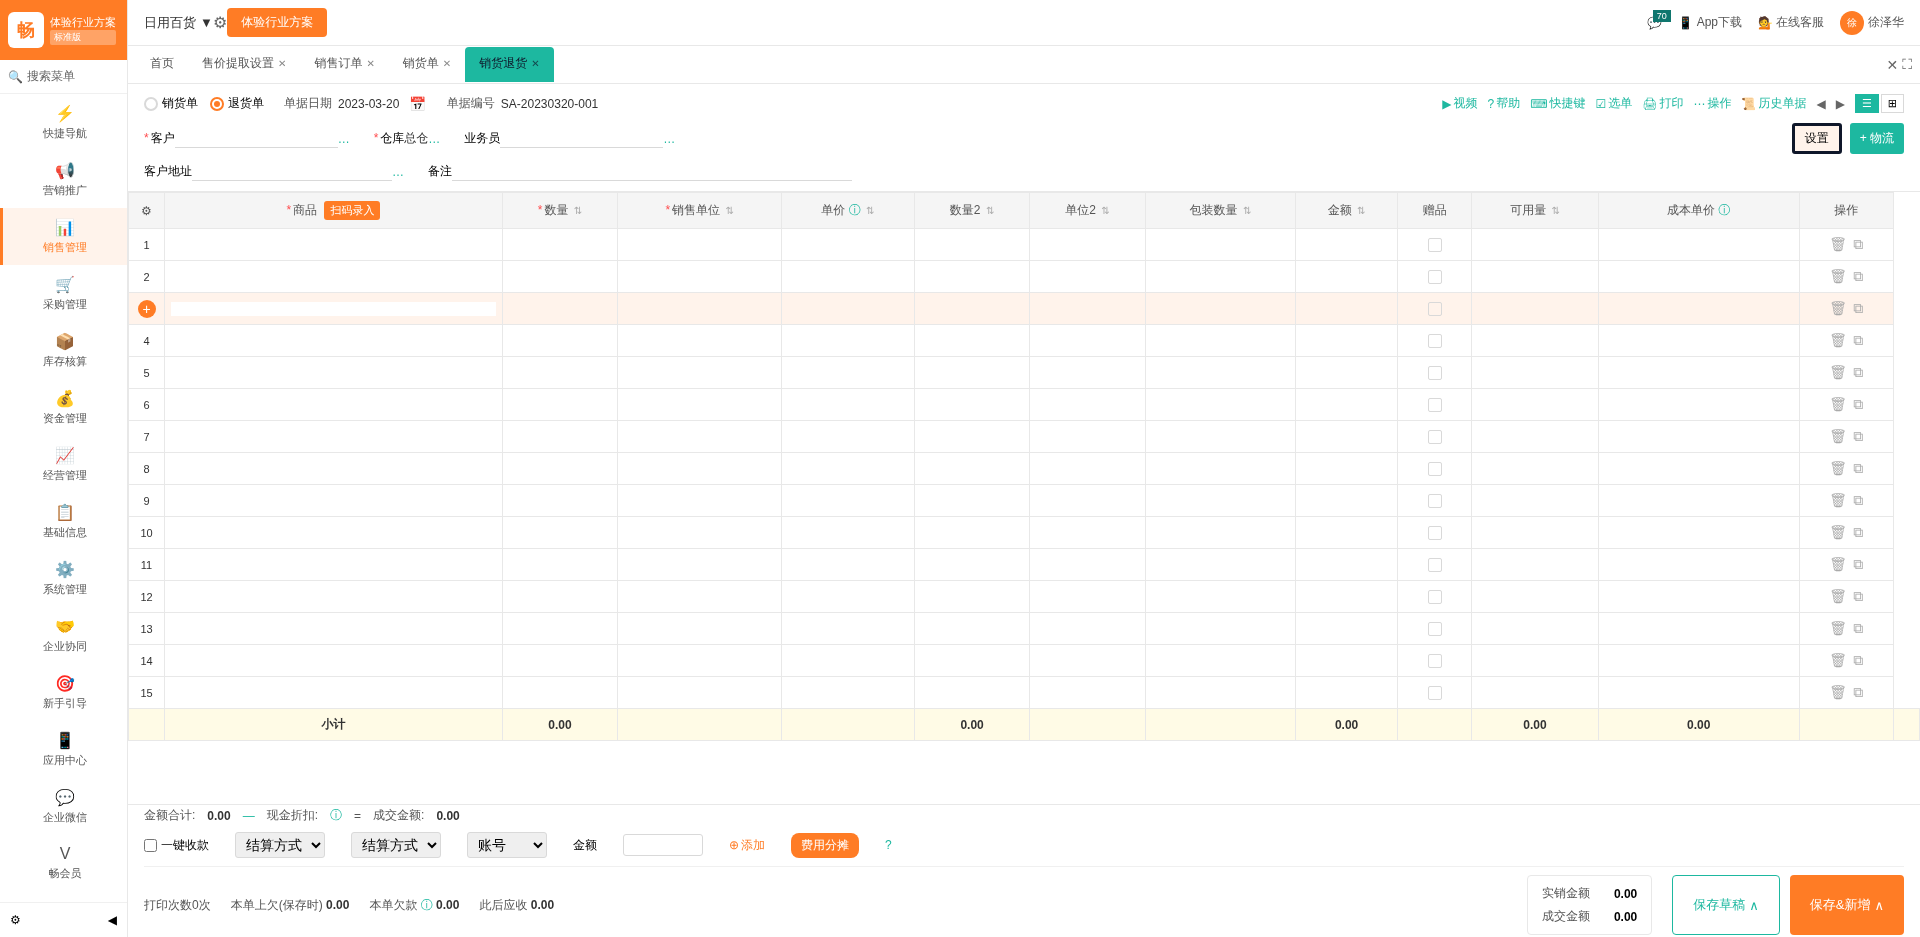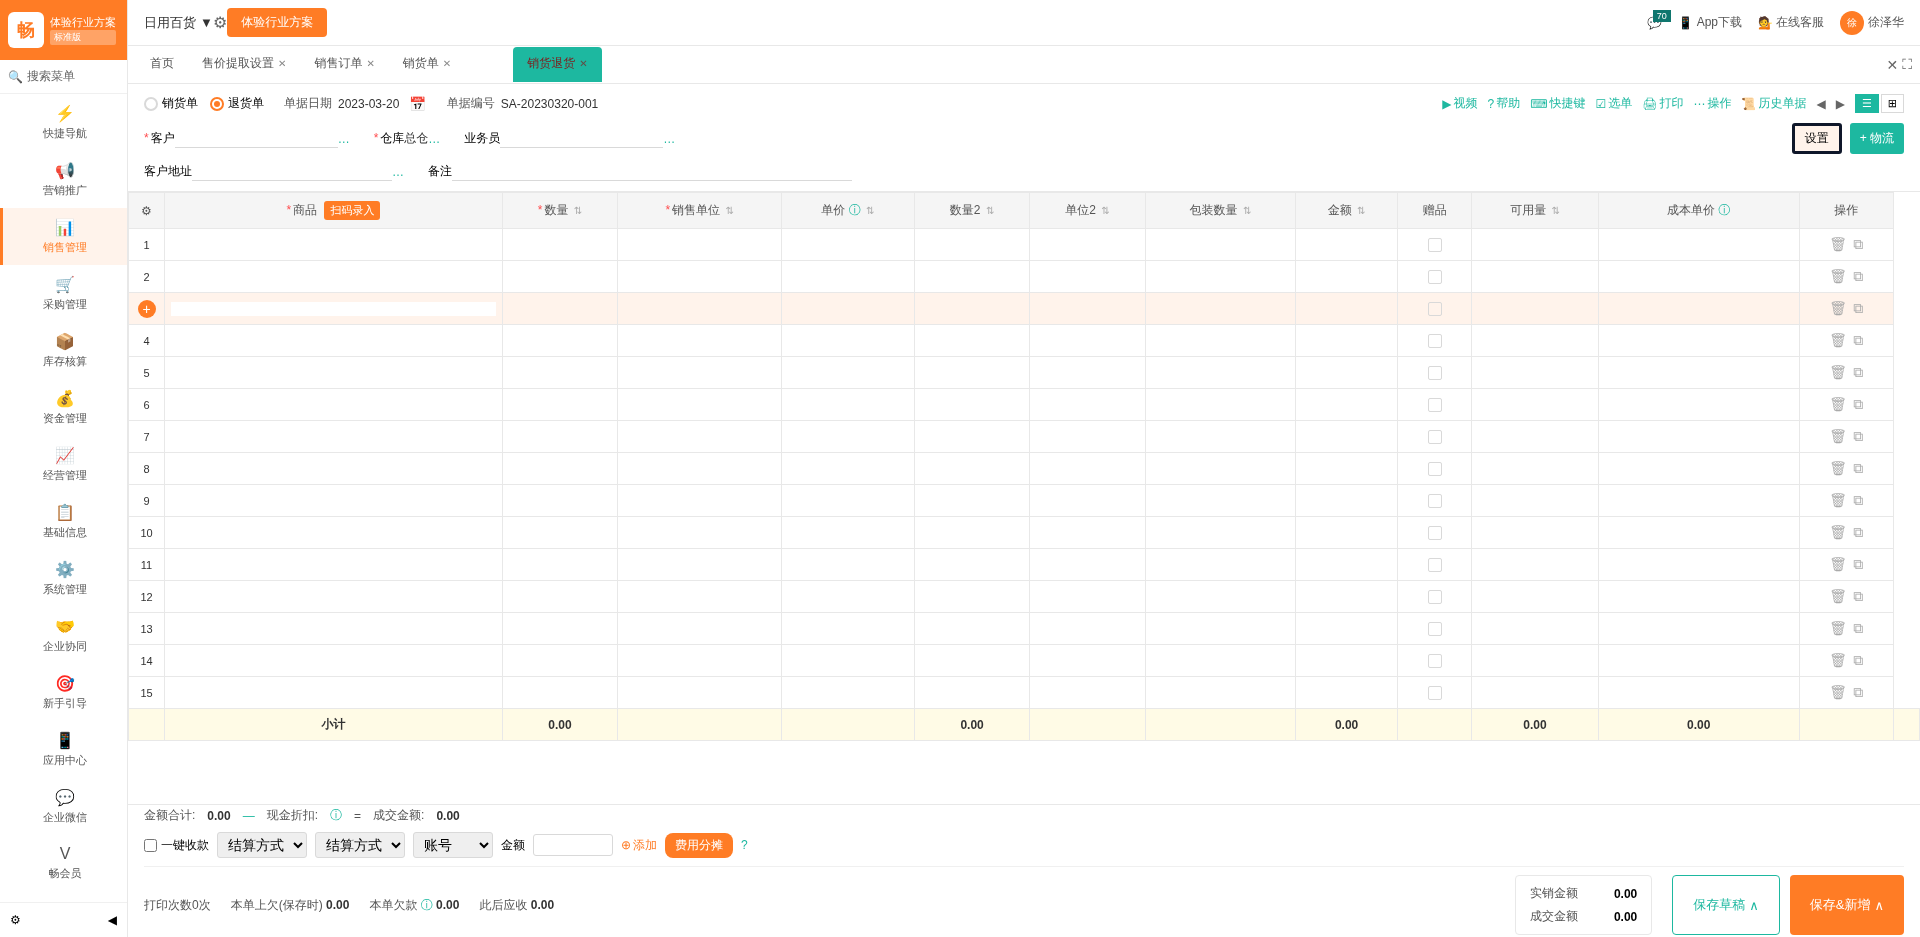--- a/index.html
+++ b/index.html
@@ -29,21 +29,21 @@
     .topbar-btn { background: #ff7c25; color: #fff; border: none; padding: 6px 14px; border-radius: 4px; cursor: pointer; font-size: 12px; }
     .topbar-right { display: flex; align-items: center; gap: 16px; color: #555; font-size: 12px; }
     .topbar-msg { position: relative; cursor: pointer; }
     .badge { position: absolute; top: -6px; right: -8px; background: #0f766e; color: #fff; border-radius: 0; font-size: 9px; padding: 1px 4px; }
     .topbar-user { display: flex; align-items: center; gap: 4px; cursor: pointer; }
     .avatar { width: 24px; height: 24px; border-radius: 50%; background: #ff7c25; display: flex; align-items: center; justify-content: center; color: #fff; font-size: 10px; }
 
     
     .tabs { background: #fff; display: flex; align-items: center; border-bottom: 1px solid #e8e8e8; padding: 0 8px; flex-shrink: 0; height: 38px; }
     .tab { padding: 8px 14px; cursor: pointer; font-size: 12px; color: #555; border-bottom: 2px solid transparent; display: flex; align-items: center; gap: 4px; white-space: nowrap; }
-    .tab.active { color: #7f1d1d; background: #1db8a0; border-radius: 4px 4px 0 0; margin-left: 48px; }
+    .tab.active { color: #0f172a; background: #1db8a0; border-radius: 4px 4px 0 0; }
     .tab-close { font-size: 10px; opacity: 0.7; }
     .tabs-actions { margin-left: auto; display: flex; gap: 4px; }
     .tab-action-btn { background: none; border: none; cursor: pointer; color: #666; font-size: 14px; }
 
     
     .content { flex: 1; overflow-y: auto; background: #f5f5f5; padding: 0; display: flex; flex-direction: column; }
 
     
     .form-header { background: #fff; padding: 10px 16px; border-bottom: 1px solid #e8e8e8; flex-shrink: 0; }
     .form-header-row1 { display: flex; align-items: center; gap: 20px; margin-bottom: 10px; }
@@ -82,21 +82,21 @@
     .action-icon { color: #aaa; cursor: pointer; font-size: 14px; }
     .subtotal-row td { background: #fffbe6 !important; font-weight: bold; color: #333; }
     .subtotal-label { color: #555; text-align: left; padding-left: 10px; }
 
     
     .form-footer { background: #fff; border-top: 1px solid #e8e8e8; padding: 2px 16px; flex-shrink: 0; }
     .footer-row1 { display: flex; align-items: center; gap: 12px; margin-bottom: 8px; font-size: 12px; color: #555; }
     .footer-dash { color: #1db8a0; }
     .footer-equals { color: #555; }
     .footer-value { color: #333; font-weight: bold; }
-    .footer-row2 { display: flex; align-items: center; gap: 8px; font-size: 12px; }
+    .footer-row2 { display: flex; align-items: center; gap: 26px; font-size: 12px; }
     .footer-checkbox { display: flex; align-items: center; gap: 4px; }
     .footer-select { border: 1px solid #d9d9d9; padding: 3px 6px; border-radius: 3px; font-size: 14px; min-width: 80px; }
     .footer-input { border: 1px solid #d9d9d9; padding: 3px 6px; border-radius: 3px; font-size: 12px; min-width: 80px; }
     .footer-add-btn { background: none; border: none; color: #ff7c25; cursor: pointer; font-size: 12px; display: flex; align-items: center; gap: 2px; }
     .btn-fee { background: #ff7c25; color: #fff; border: none; padding: 4px 10px; border-radius: 8px; cursor: pointer; font-size: 12px; }
     .footer-bottom { display: flex; justify-content: space-between; align-items: center; margin-top: 8px; border-top: 1px solid #f0f0f0; padding-top: 8px; }
     .footer-stats { display: flex; gap: 20px; font-size: 12px; color: #555; }
     .footer-buttons { display: flex; gap: 10px; }
     .btn-draft { background: #fff; border: 1px solid #1db8a0; color: #1db8a0; padding: 7px 20px; border-radius: 4px; cursor: pointer; font-size: 13px; display: flex; align-items: center; gap: 4px; }
     .btn-save { background: #ff7c25; border: none; color: #fff; padding: 7px 20px; border-radius: 4px; cursor: pointer; font-size: 13px; display: flex; align-items: center; gap: 4px; }
@@ -829,21 +829,21 @@
           </span>
           <span>
             <span>此后应收</span>
             <span style="color:#333;font-weight:bold;">0.00</span>
           </span>
         </div>
         <div class="footer-buttons">
 
           <div style="display:flex;flex-direction:column;background:#fff;border:1px solid #e8e8e8;border-radius:4px;padding:6px 14px;font-size:12px;margin-right:10px;">
             <div class="summary-row">
-              <span style="color:#555;margin-right:36px;">实销金额</span>
+              <span style="color:#555;margin-right:24px;">实销金额</span>
               <span style="font-weight:bold;">0.00</span>
             </div>
             <div class="summary-row">
               <span style="color:#555;margin-right:20px;">成交金额</span>
               <span style="font-weight:bold;">0.00</span>
             </div>
           </div>
           <button class="btn-draft">
             <span>保存草稿</span>
             <span>∧</span>

